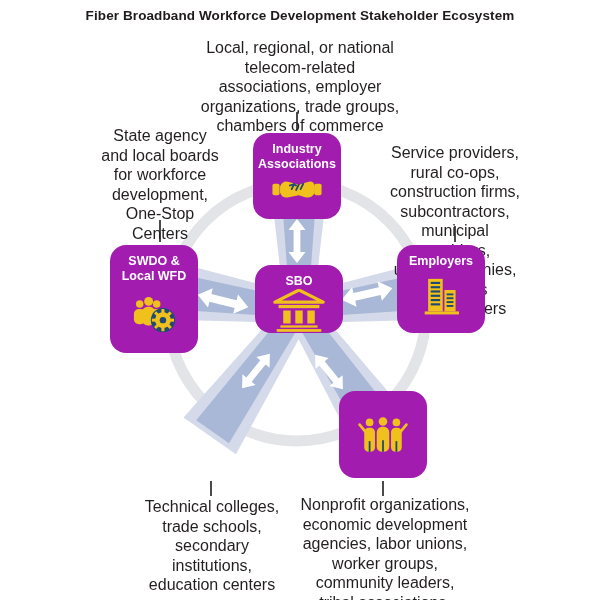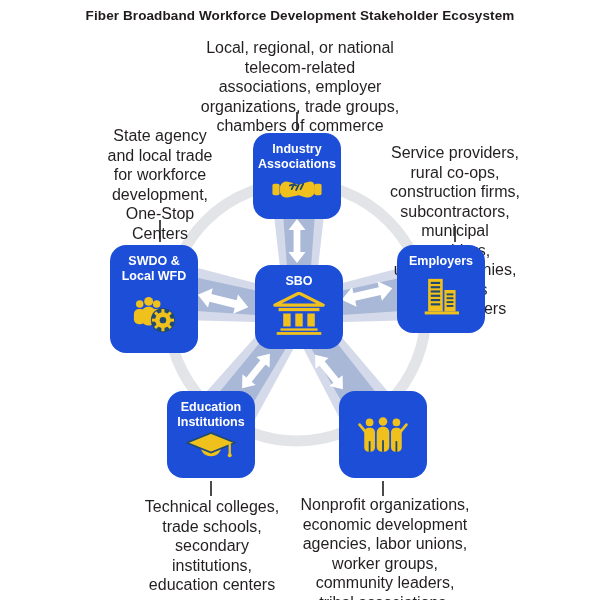--- a/index.html
+++ b/index.html
@@ -10,41 +10,41 @@
     font-family:"Liberation Sans", sans-serif;
     color:#231f20;
   }
   .title {
     position:absolute; top:8px; left:0; width:600px;
     text-align:center; font-size:13.5px; font-weight:bold; color:#1f1b1c;
     letter-spacing:0.1px;
   }
   #bg-svg { position:absolute; left:0; top:0; z-index:1; }
   .node {
-    position:absolute; z-index:2; background:#1d4ed8; border-radius:16px;
+    position:absolute; z-index:2; background:#a21caf; border-radius:16px;
     display:flex; flex-direction:column; align-items:center;
     padding:9px 4px 10px 4px;
   }
   .node-label {
     color:#ffffff; font-size:12.5px; font-weight:bold; line-height:1.18;
     text-align:center; white-space:pre-line;
   }
   .node-icon { flex:1; display:flex; align-items:center; justify-content:center; }
   .desc {
     position:absolute; z-index:2; font-size:16px; line-height:1.22;
     text-align:center; white-space:pre-line; color:#231f20; font-weight:500;
   }
   .connector {
     position:absolute; z-index:2; width:2px; background:#4a4a4a;
   }
   
   #node-industry  { left:253px; top:133px; width:88px; height:86px; }
   #node-swdo      { left:110px; top:245px; width:88px; height:108px; }
   #node-employers { left:397px; top:245px; width:88px; height:88px; }
-  #node-sbo       { left:255px; top:265px; width:88px; height:84px; }
+  #node-sbo       { left:255px; top:265px; width:88px; height:68px; }
   #node-education { left:167px; top:391px; width:88px; height:87px; }
   #node-community { left:339px; top:391px; width:88px; height:87px; }
   
   #desc-industry  { left:195px; top:38px;  width:210px; }
   #desc-swdo      { left:95px;  top:126px; width:130px; }
   #desc-employers { left:385px; top:103px; width:140px;margin-top:40px; }
   #desc-education { left:132px; top:497px; width:160px; }
   #desc-community { left:294px; top:495px; width:182px; }
   
   #conn-industry  { left:296px; top:112px; height:19px; }
@@ -97,21 +97,21 @@
   <div class="connector" id="conn-employers"></div>
   <div class="connector" id="conn-education"></div>
   <div class="connector" id="conn-community"></div>
 
   <div class="desc" id="desc-industry">Local, regional, or national
 telecom-related
 associations, employer
 organizations, trade groups,
 chambers of commerce</div>
   <div class="desc" id="desc-swdo">State agency
-and local trade
+and local boards
 for workforce
 development,
 One-Stop
 Centers</div>
   <div class="desc" id="desc-employers">Service providers,
 rural co-ops,
 construction firms,
 subcontractors,
 municipal providers,
 utility companies,
@@ -215,32 +215,20 @@
           <rect x="11" y="23" width="8" height="14"></rect>
           <rect x="24" y="23" width="8" height="14"></rect>
           <rect x="37" y="23" width="8" height="14"></rect>
           <rect x="8" y="39" width="40" height="2.5"></rect>
           <rect x="4" y="43" width="48" height="3"></rect>
         </g>
       </svg>
     </div>
   </div>
 
-  <div class="node" id="node-education">
-    <div class="node-label">Education
-Institutions</div>
-    <div class="node-icon">
-      <svg width="50" height="34" viewBox="0 0 56 38">
-        <path d="M16 12 Q16 27 28 27 Q40 27 40 12 Z" fill="#f0c11c"></path>
-        <path d="M28 1 L55 12 L28 23 L1 12 Z" fill="#f0c11c" stroke="#1e4a73" stroke-width="2"></path>
-        <path d="M49 14 L49 24" stroke="#f0c11c" stroke-width="2.5" stroke-linecap="round"></path>
-        <circle cx="49" cy="26" r="2.2" fill="#f0c11c"></circle>
-      </svg>
-    </div>
-  </div>
 
   <div class="node" id="node-community">
     <div class="node-icon">
       <svg width="50" height="36" viewBox="0 0 56 40">
         <g fill="#f0c11c">
           <circle cx="13" cy="7" r="4.3"></circle>
             <circle cx="28" cy="6" r="4.8"></circle>
             <circle cx="43" cy="7" r="4.3"></circle>
           <rect x="7" y="13" width="12" height="27" rx="5"></rect>
           <rect x="21" y="12" width="14" height="28" rx="6"></rect>

